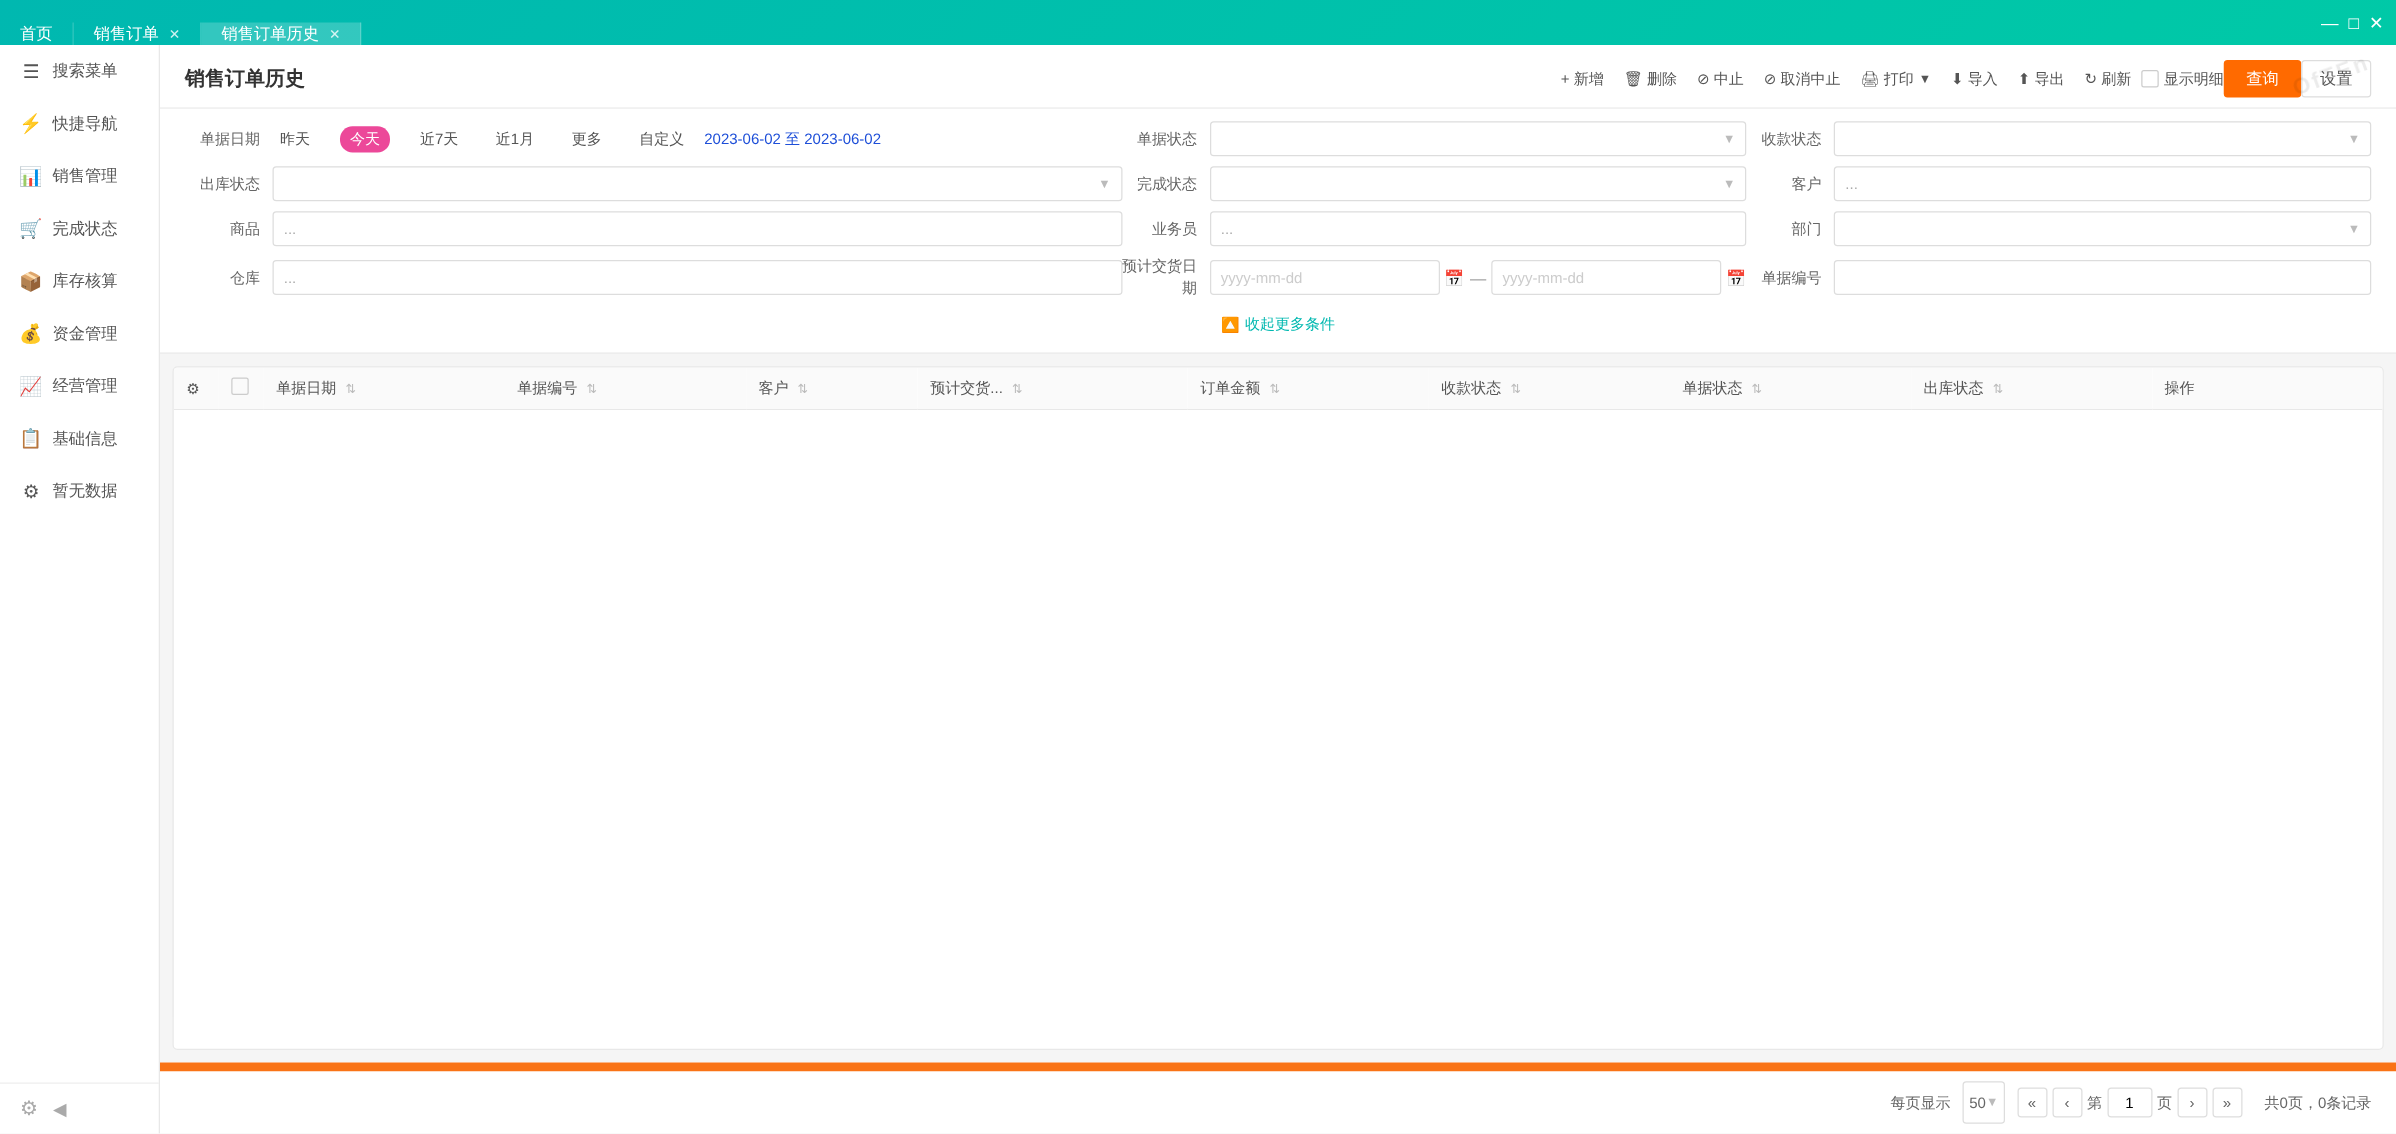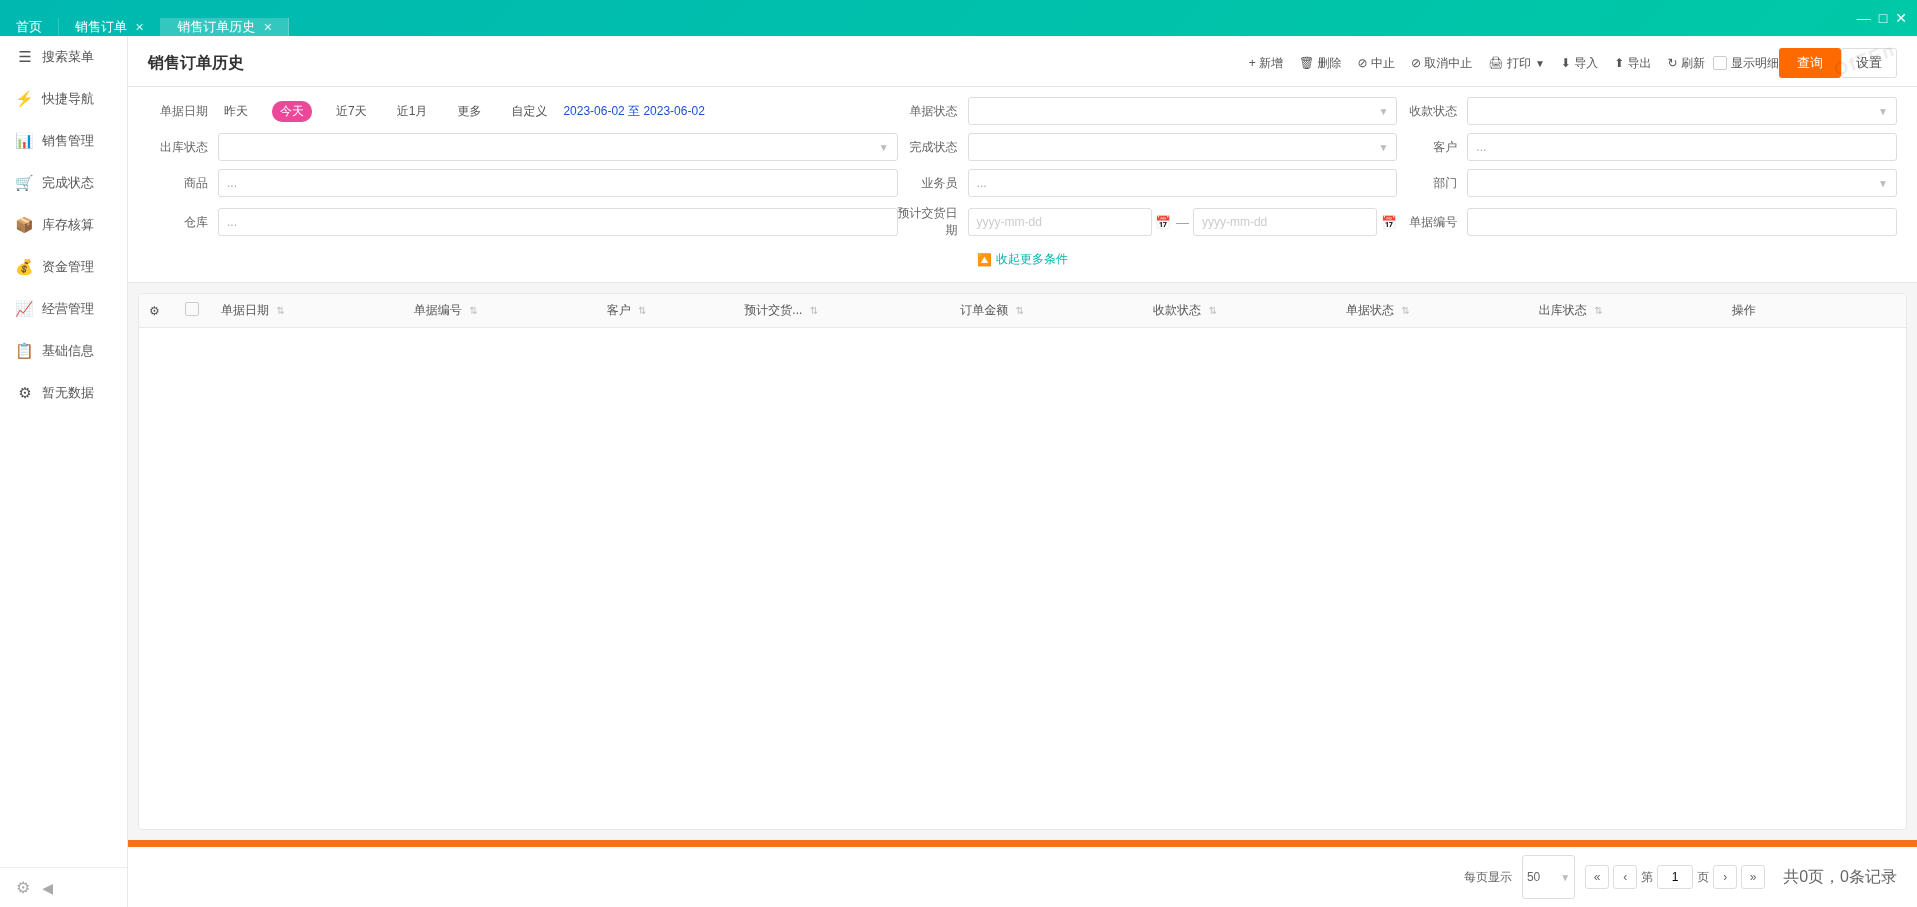--- a/index.html
+++ b/index.html
@@ -57,21 +57,21 @@
     .data-table th.sortable { cursor: pointer; }
     .data-table th .sort-icon { margin-left: 4px; color: #bbb; font-size: 10px; }
     .th-checkbox { width: 36px; text-align: center; }
     .th-settings { width: 36px; text-align: center; }
     .empty-state { display: flex; flex-direction: column; align-items: center; justify-content: center; padding: 80px 20px; color: #aaa; }
     .empty-icon { width: 100px; height: 100px; margin-bottom: 12px; position: relative; }
     .empty-text { font-size: 13px; color: #aaa; }
 
     
     .table-footer { background: #fff; border-top: 7px solid #f97316; padding: 8px 20px; display: flex; align-items: center; justify-content: flex-end; gap: 10px; font-size: 12px; color: #666; flex-shrink: 0; }
-    .page-size-select { height: 44px; border: 1px solid #ddd; border-radius: 3px; padding: 5px 4px; font-size: 12px; cursor: pointer; display: flex; align-items: center; gap: 20px; }
+    .page-size-select { height: 34px; border: 1px solid #ddd; border-radius: 3px; padding: 5px 4px; font-size: 12px; cursor: pointer; display: flex; align-items: center; gap: 0; }
     .pagination { display: flex; align-items: center; gap: 4px; }
     .page-btn { width: 24px; height: 24px; display: flex; align-items: center; justify-content: center; border: 1px solid #ddd; border-radius: 3px; cursor: pointer; color: #666; font-size: 12px; background: #fff; }
     .page-input { width: 36px; height: 24px; border: 1px solid #ddd; border-radius: 3px; text-align: center; font-size: 12px; }
 
     
     .watermark { position: fixed; top: 50px; right: 20px; font-size: 18px; color: rgba(0,0,0,0.08); transform: rotate(-20deg); pointer-events: none; font-weight: bold; letter-spacing: 2px; }
   </style>
 </head>
 <body>
 
@@ -340,19 +340,19 @@
       </div>
       <div class="pagination">
         <div class="page-btn">«</div>
         <div class="page-btn">‹</div>
         <span style="font-size:12px;color:#666;">第</span>
         <input class="page-input" type="text" value="1" style="">
         <span style="font-size:12px;color:#666;">页</span>
         <div class="page-btn">›</div>
         <div class="page-btn">»</div>
       </div>
-      <span style="font-size:16px;color:#666;margin-left:8px;">共0页，0条记录</span>
+      <span style="font-size:12px;color:#666;margin-left:8px;">共0页，0条记录</span>
     </div>
 
   </div>
 </div>
 
 <div class="watermark">OfTEn</div>
 
 </body></html>

